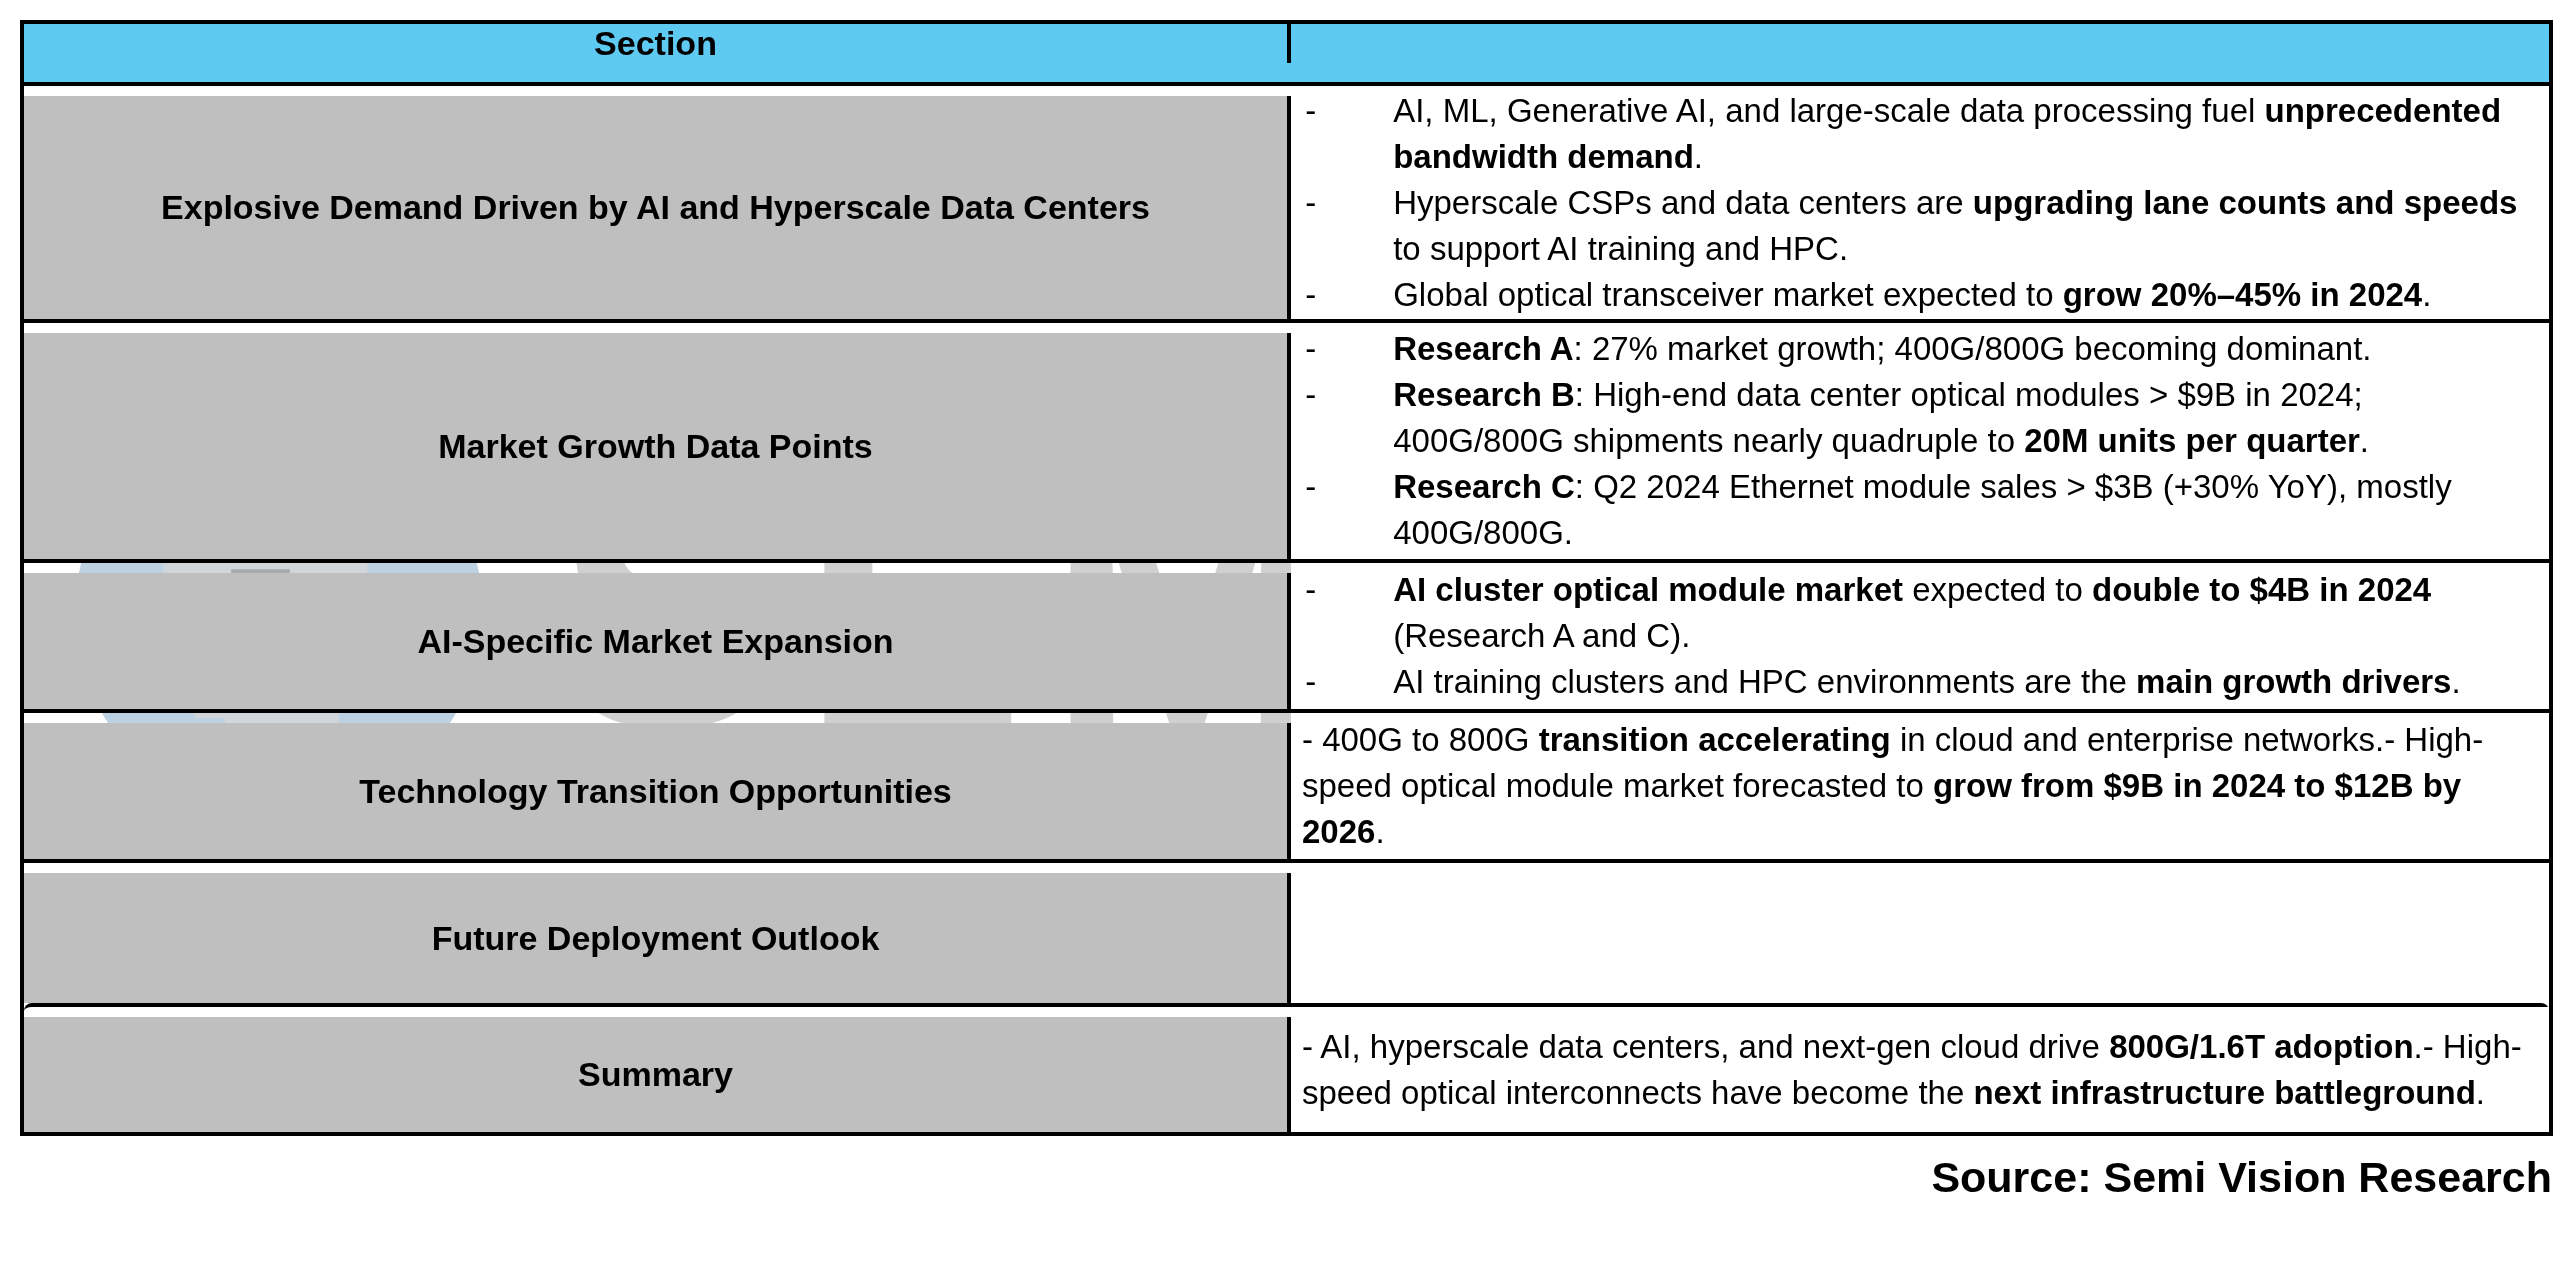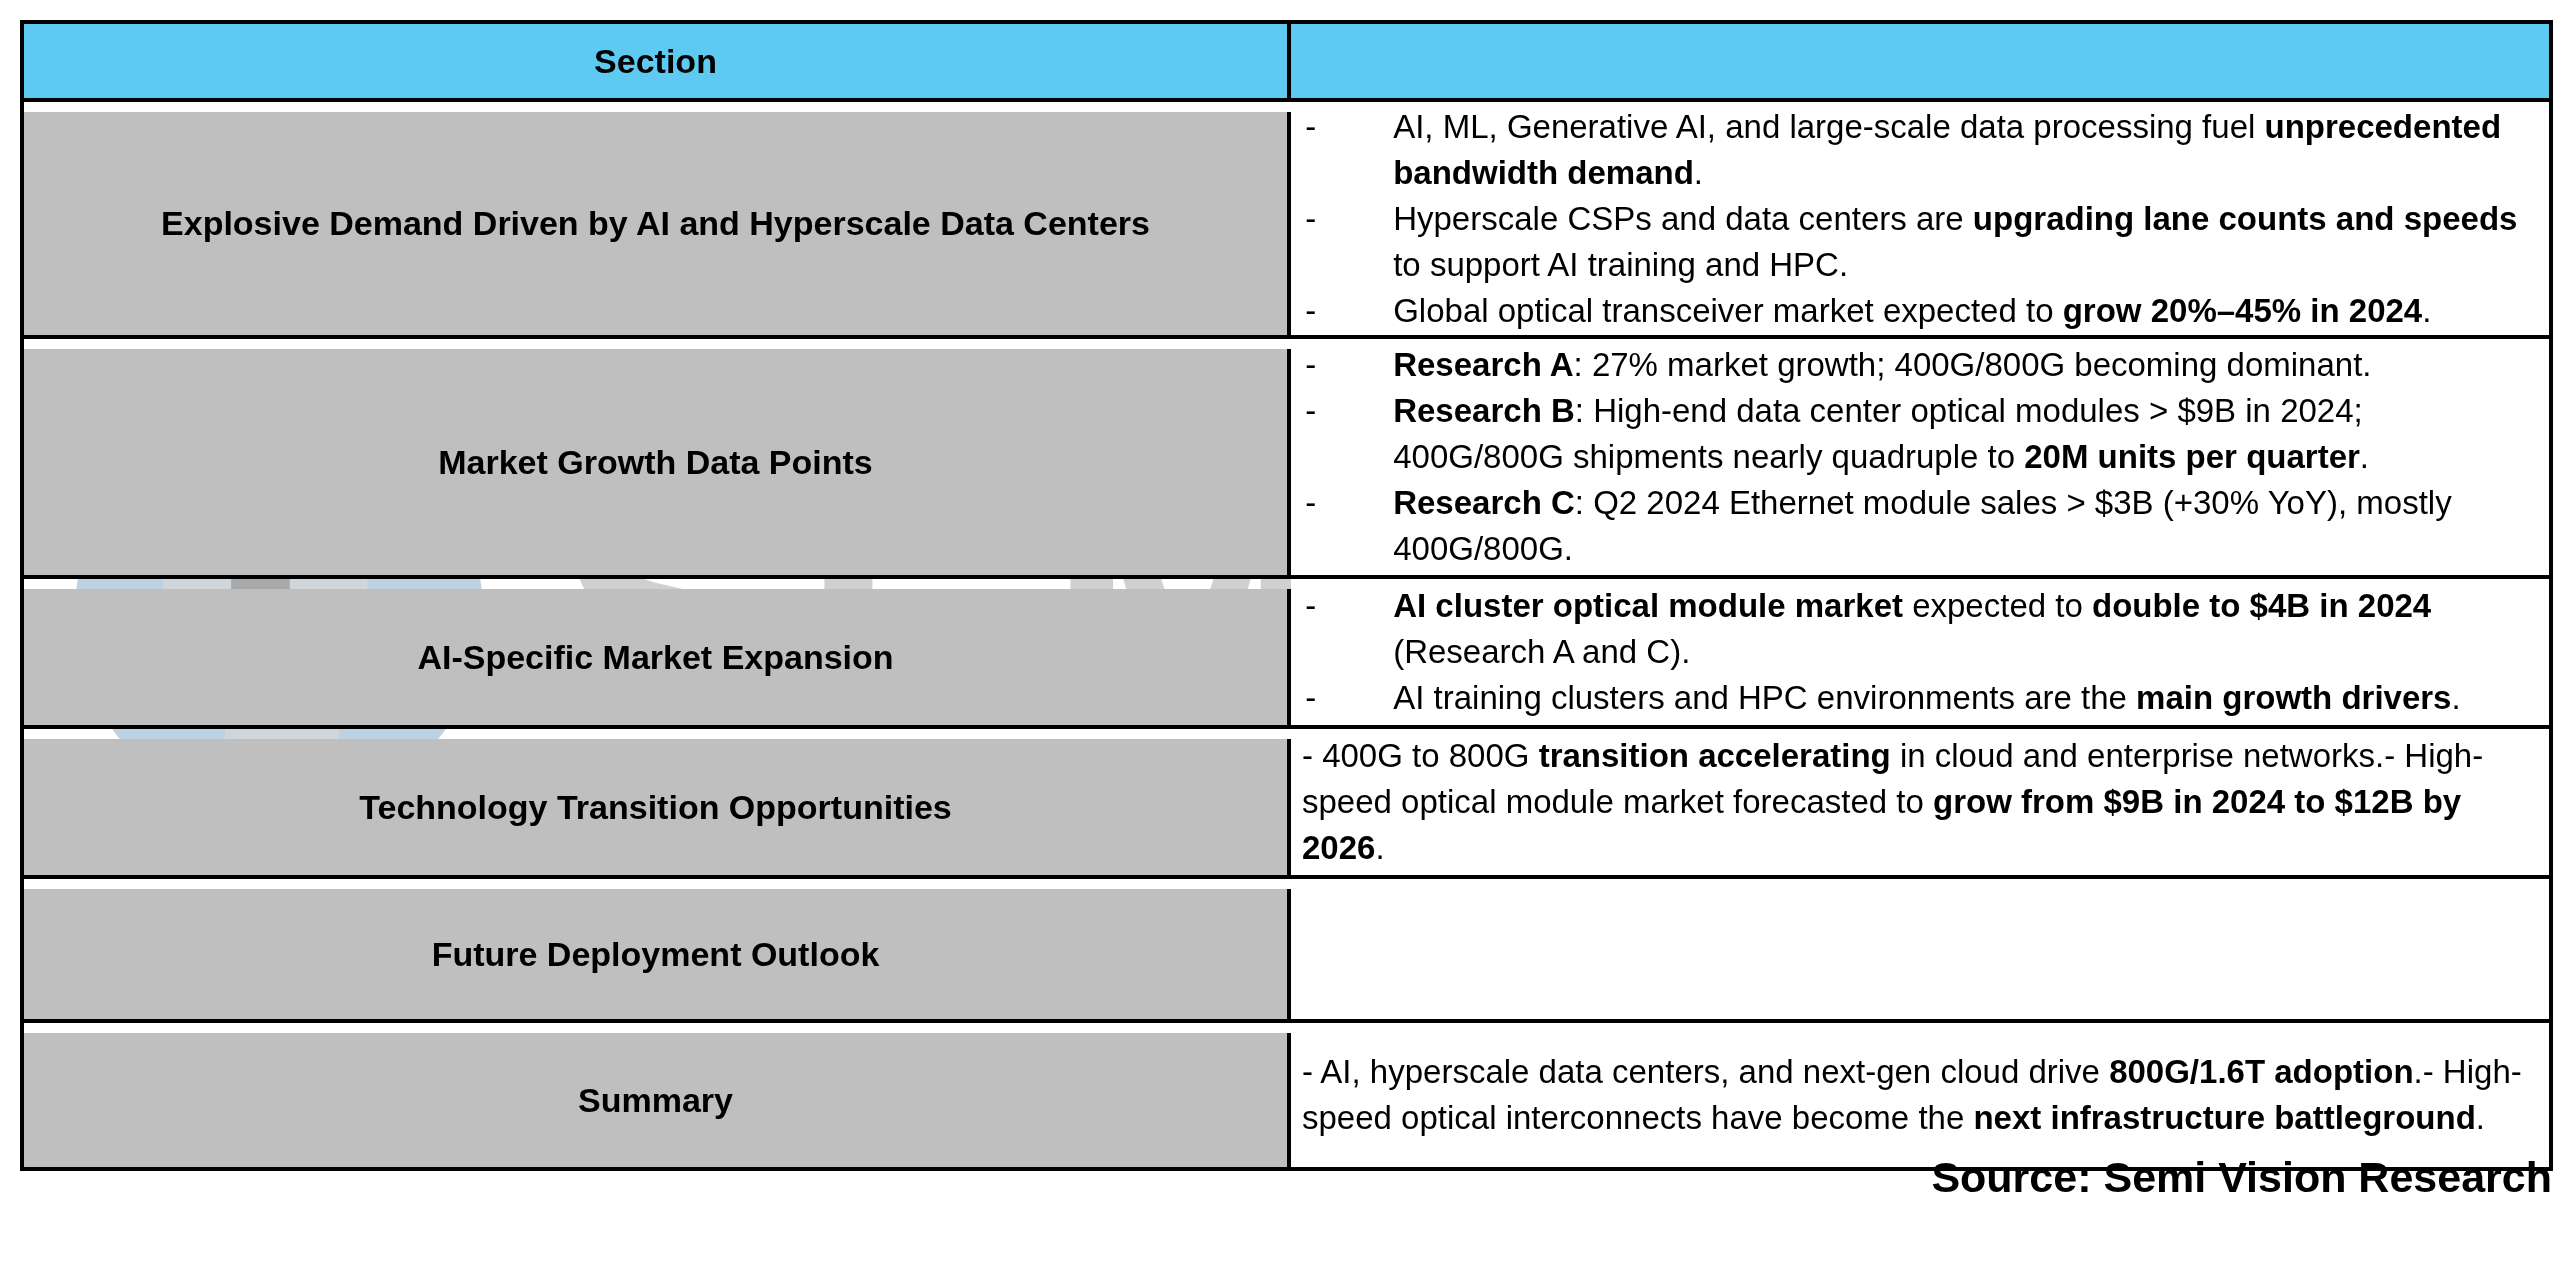--- a/index.html
+++ b/index.html
@@ -1,21 +1,21 @@
 <!DOCTYPE html>
 <html style="font-size:12.7px"><head>
 <meta charset="utf-8">
 <style>
   html, body { margin:0; padding:0; background:#ffffff; }
   body { width:2576px; height:1267px; position:relative; overflow:hidden;
          font-family:"Liberation Sans", "DejaVu Sans", sans-serif; color:#000; }
   #table { position:absolute; left:20px; top:20px; width:2533px;
            border:4px solid #000; box-sizing:border-box; }
   .row { display:flex; border-top:4px solid #000; box-sizing:border-box; }
-  .row.header { border-top:none; background:#5ecaf2; height:74px; }
+  .row.header { border-top:none; background:#5ecaf2; height:58px;flex-direction:column; }
   .cell-left { width:1267px; border-right:4px solid #000; box-sizing:border-box;
                display:flex; align-items:center; justify-content:center; text-align:center;
                font-weight:bold; font-size:34px; }
   .cell-right { flex:1; box-sizing:border-box; padding:4.8px 11px; font-size:33px; line-height:46px;
                 display:flex; flex-direction:column; justify-content:center; }
   .row.header .cell-left, .row.header .cell-right { font-weight:bold; font-size:34px;
                 justify-content:center; align-items:center; text-align:center; flex-direction:row; padding:0; }
   .row.body .cell-left { background:#bfbfbf;margin-top:10px; }
   .row.body .cell-right { background:#ffffff; }
   .bullet { display:flex; }
@@ -102,21 +102,21 @@
       </div>
       <div class="row body" style="height: 150px;">
         <div class="cell-left">Technology Transition Opportunities</div>
         <div class="cell-right">
           <div><span>- 400G to 800G </span><b>transition accelerating</b><span> in cloud and enterprise networks.- High-speed optical module market forecasted to </span><b>grow from $9B in 2024 to $12B by 2026</b><span>.</span></div>
         </div>
       </div>
       <div class="row body" style="height: 144px;">
         <div class="cell-left">Future Deployment Outlook</div>
       </div>
-      <div class="row body" style="height: 148px;">
+      <div class="row body" style="height: 129px; border-radius: 8px;">
         <div class="cell-left">Summary</div>
         <div class="cell-right">
           <div><span>- AI, hyperscale data centers, and next-gen cloud drive </span><b>800G/1.6T adoption</b><span>.- High-speed optical interconnects have become the </span><b>next infrastructure battleground</b><span>.</span></div>
         </div>
       </div>
     </div>
 </div>
 
 <div id="source">Source: Semi Vision Research</div>
 

